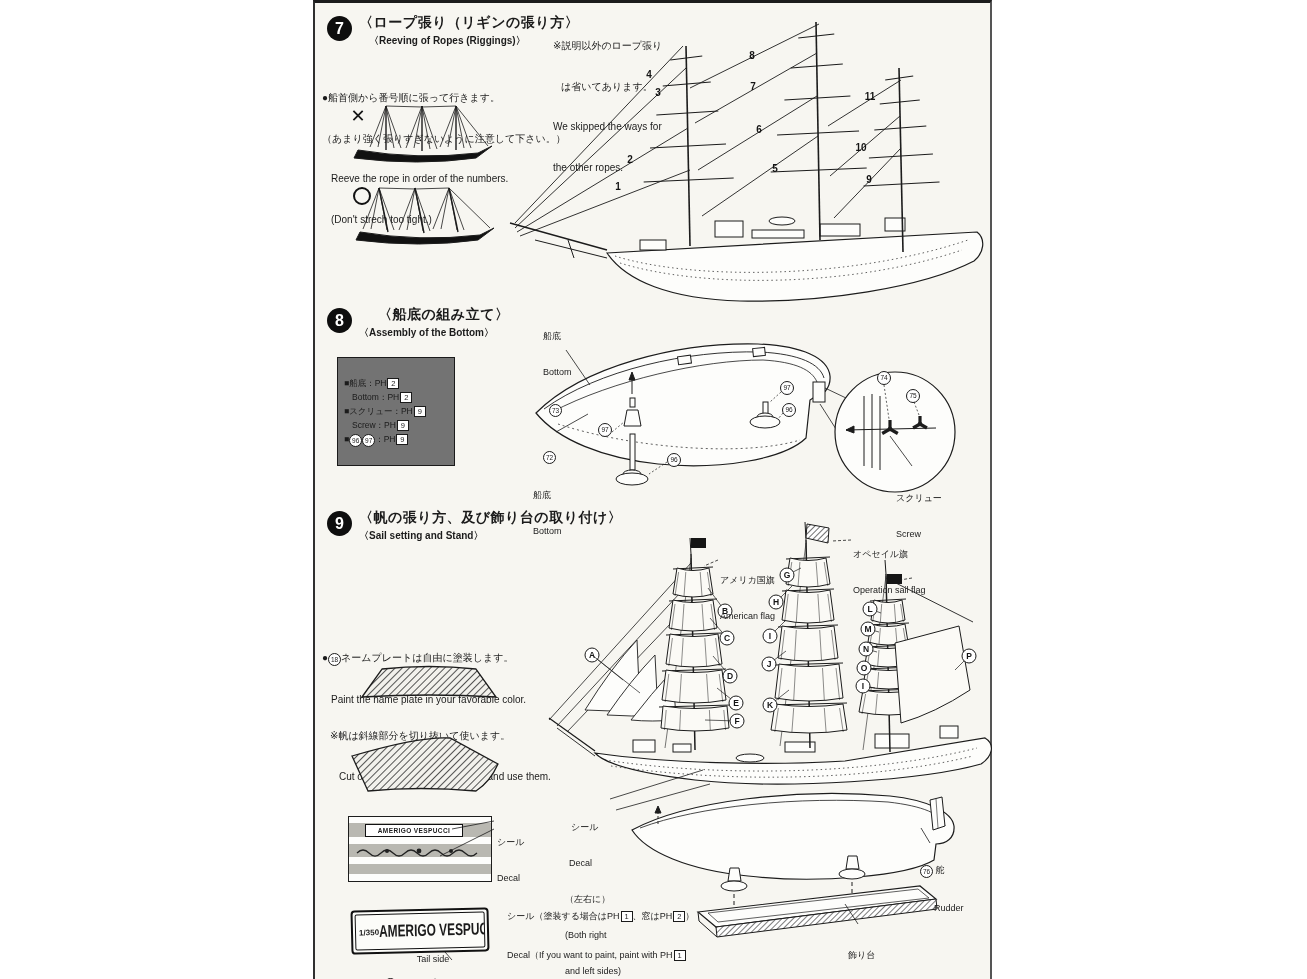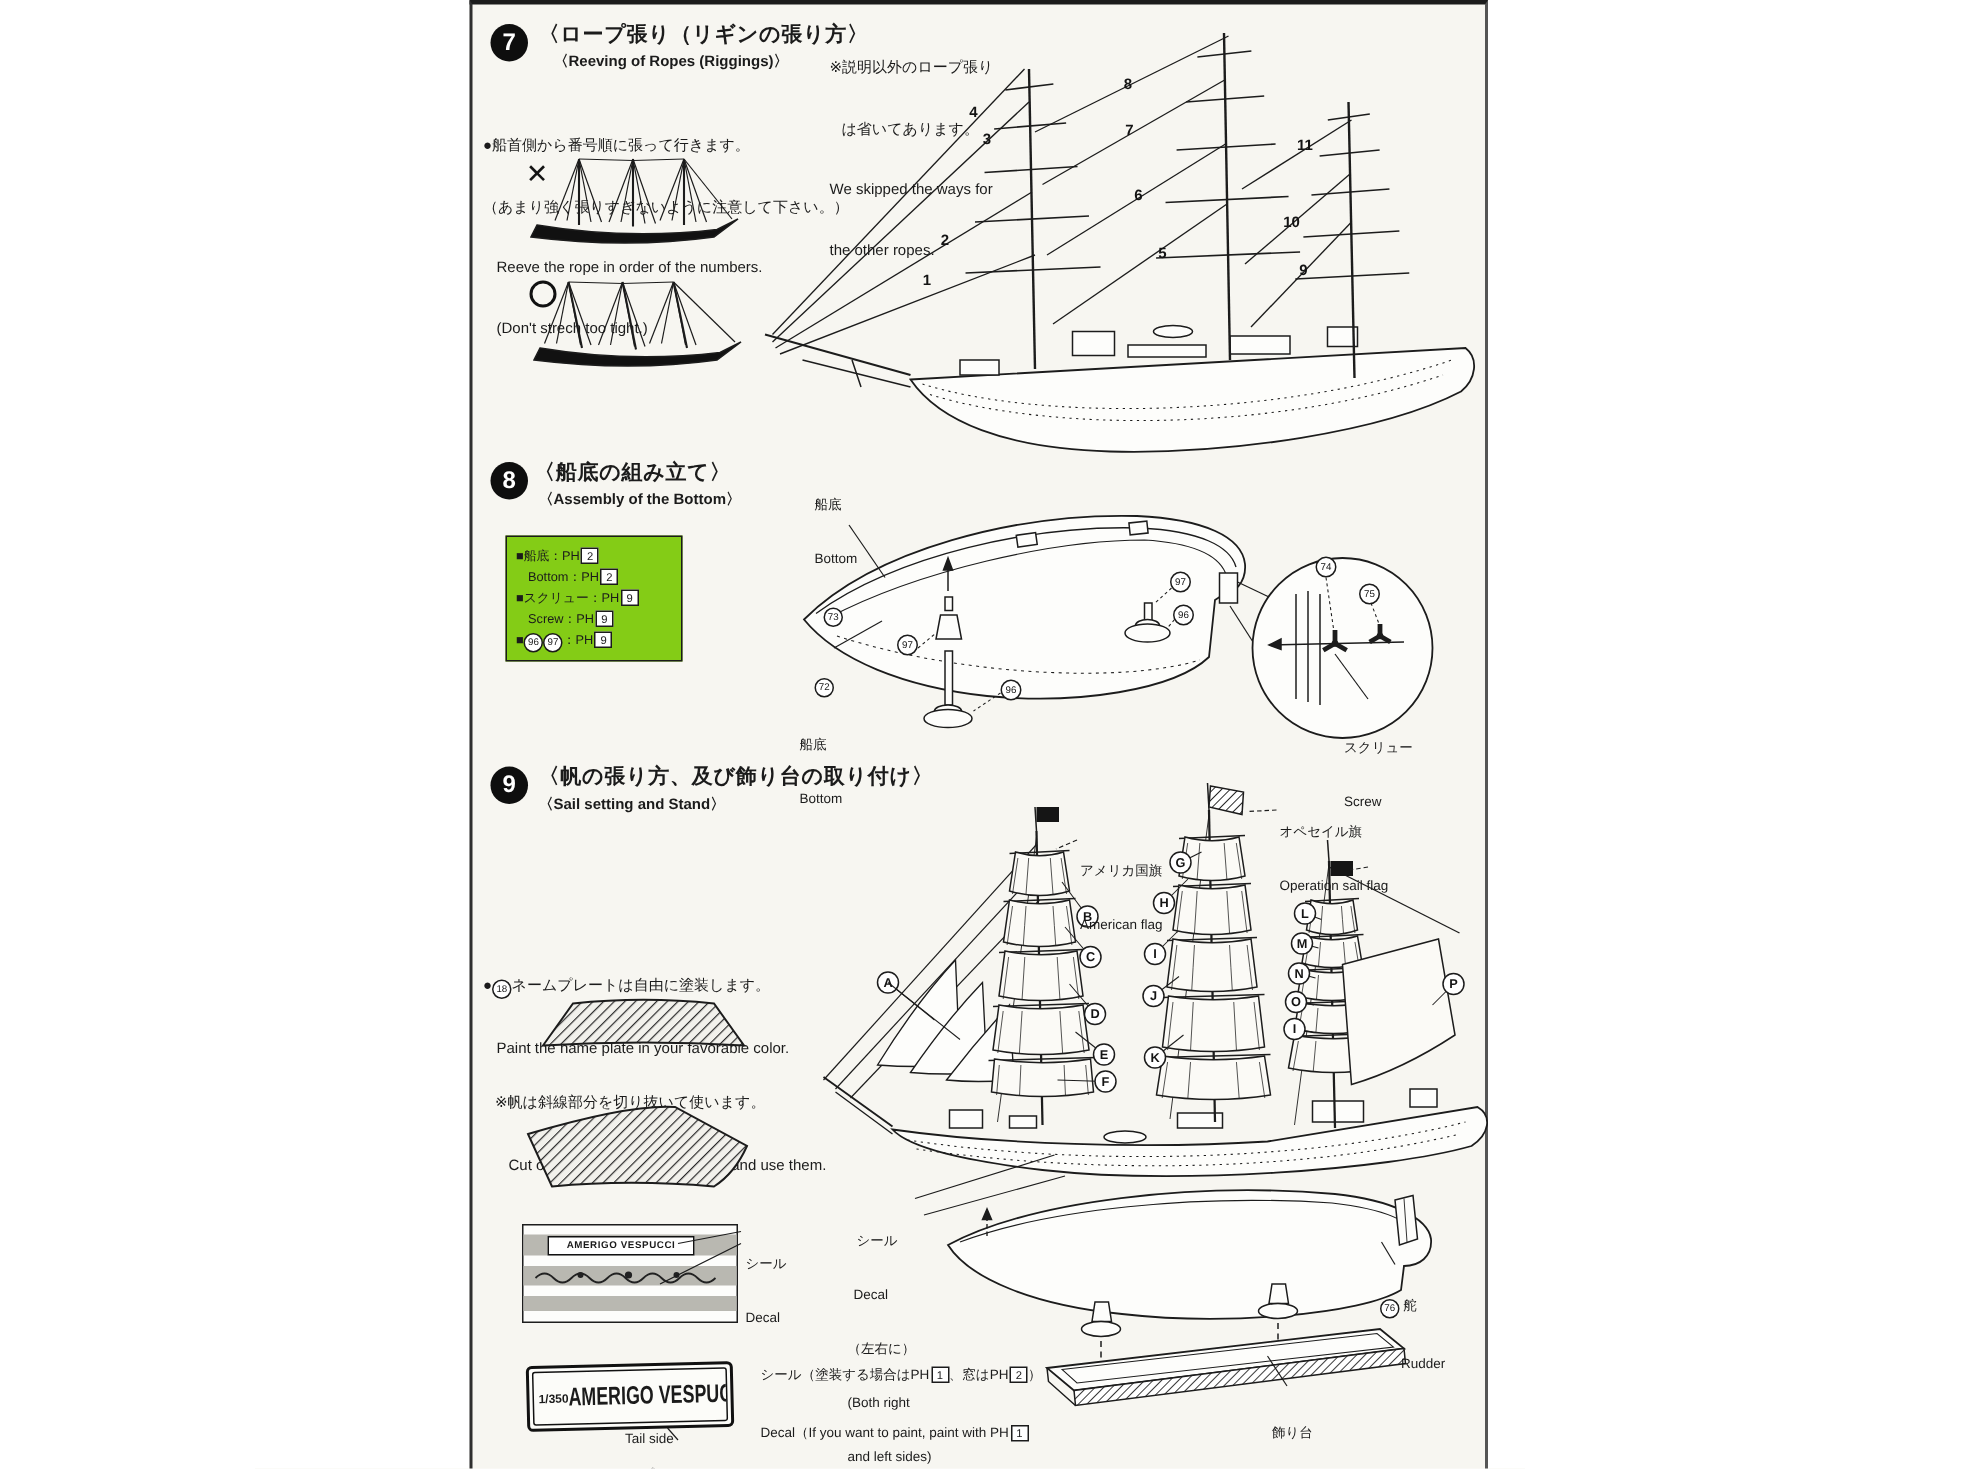--- a/index.html
+++ b/index.html
@@ -8,21 +8,21 @@
   .canvas{position:absolute;left:0;top:0;width:1307px;height:979px}
   .page{position:absolute;left:313px;top:0;width:675px;height:979px;background:#f7f6f1;
         border-left:2px solid #2f2f2f;border-right:2px solid #555;border-top:3px solid #1c1c1c}
   .abs{position:absolute}
   .t10{font-size:10px;line-height:13.5px;white-space:pre}
   .t9{font-size:9px;line-height:12px;white-space:pre}
   .stepbadge{width:25px;height:25px;border-radius:50%;background:#0e0e0e;color:#fff;
              font-weight:700;font-size:16px;text-align:center;line-height:25px}
   .title-jp{font-size:14px;font-weight:700;white-space:nowrap;letter-spacing:.5px}
   .title-en{font-size:10px;font-weight:700;white-space:nowrap}
-  .partsbox{background:#84cc16;border:1px solid #1b1b1b;padding:5px 6px;font-size:8.5px;
+  .partsbox{background:#737373;border:1px solid #1b1b1b;padding:18px 6px;font-size:8.5px;
             line-height:14px;white-space:nowrap}
   .pb-ind{padding-left:8px}
   .bx{display:inline-block;border:1px solid #1b1b1b;background:#fff;min-width:8px;padding:0 1px;
       height:9px;line-height:9px;font-size:7.5px;text-align:center;vertical-align:0px;margin-left:1px}
   .cnum{display:inline-block;border:1px solid #1b1b1b;background:#fff;width:11px;height:11px;
         line-height:11px;border-radius:50%;font-size:6.5px;text-align:center;vertical-align:-1px}
   .hatchsw{display:inline-block;width:18px;height:9px;border:1px solid #222;
            background:repeating-linear-gradient(135deg,#444 0,#444 1px,transparent 1px,transparent 3.5px);
            vertical-align:-1px;margin:0 2px}
   .band{position:absolute;left:0;width:100%;background:#b9b8b1}
@@ -150,21 +150,21 @@
       <text x="269" y="115" font-size="10" text-anchor="middle" font-weight="700" fill="#141414">6</text>
       <text x="263" y="72" font-size="10" text-anchor="middle" font-weight="700" fill="#141414">7</text>
       <text x="262" y="41" font-size="10" text-anchor="middle" font-weight="700" fill="#141414">8</text>
       <text x="379" y="165" font-size="10" text-anchor="middle" font-weight="700" fill="#141414">9</text>
       <text x="371" y="133" font-size="10" text-anchor="middle" font-weight="700" fill="#141414">10</text>
       <text x="380" y="82" font-size="10" text-anchor="middle" font-weight="700" fill="#141414">11</text>
     </svg>
 
 
   <div class="abs stepbadge" style="left:327px;top:308px">8</div>
-  <div class="abs title-jp" style="left:356px;top:306px">〈船底の組み立て〉</div>
+  <div class="abs title-jp" style="left:378px;top:306px">〈船底の組み立て〉</div>
   <div class="abs title-en" style="left:359px;top:326px">〈Assembly of the Bottom〉</div>
 
   <div class="abs partsbox" style="left:337px;top:357px;width:104px">
     <div><span>■船底：PH</span><span class="bx">2</span></div>
     <div class="pb-ind"><span>Bottom：PH</span><span class="bx">2</span></div>
     <div><span>■スクリュー：PH</span><span class="bx">9</span></div>
     <div class="pb-ind"><span>Screw：PH</span><span class="bx">9</span></div>
     <div>■<span class="cnum">96</span><span class="cnum">97</span><span>：PH</span><span class="bx">9</span></div>
   </div>
 

